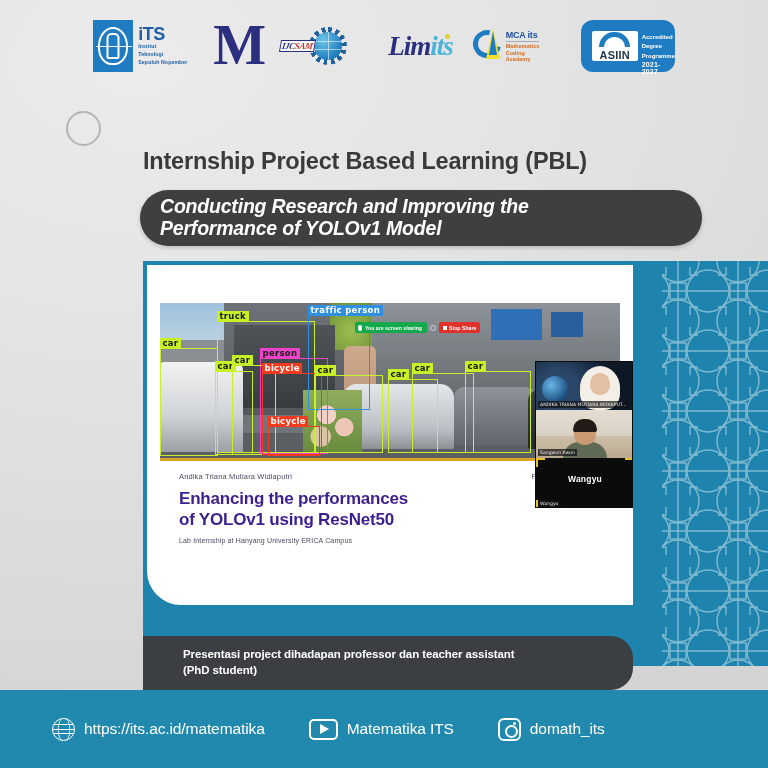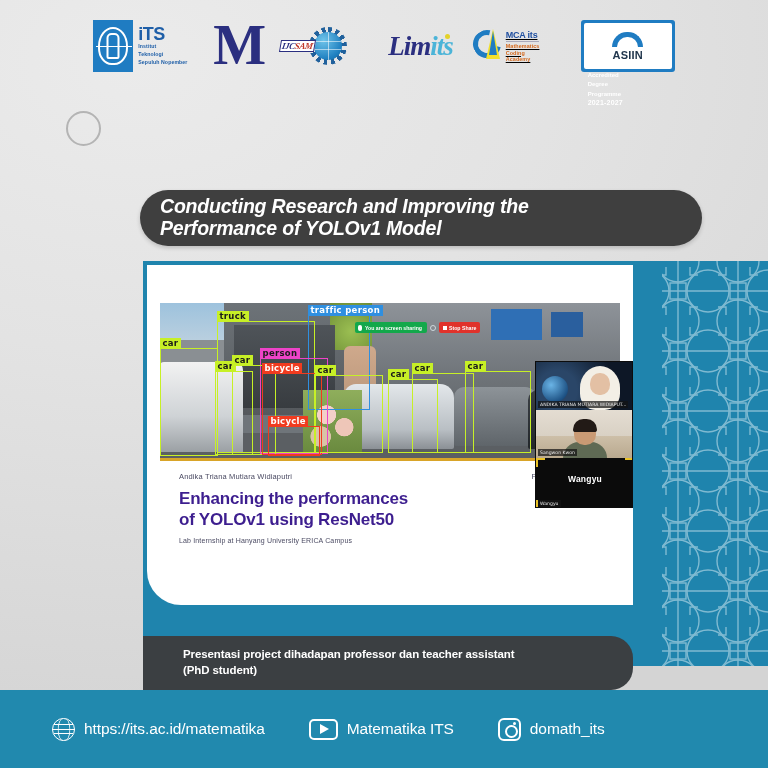--- a/index.html
+++ b/index.html
@@ -109,21 +109,21 @@
     color: #2b2f80; letter-spacing: -1px; position: relative;
     padding-right: 4px;
   }
   .limits-logo .tail { color: #4bb4d8; }
   .limits-logo .dot {
     position: absolute; right: 7px; top: 3px;
     width: 5px; height: 5px; border-radius: 50%; background: #e3d22a;
   }
 
   
-  .mca-logo { width: 92px; height: 40px; display: flex; align-items: center; text-decoration: underline; }
+  .mca-logo { width: 92px; height: 40px; display: flex; align-items: center; }
   .mca-mark { position: relative; width: 32px; height: 34px; }
   .mca-c {
     position: absolute; left: 0; top: 1px; width: 28px; height: 28px;
     border: 5px solid #1f7cc2; border-radius: 50%;
     border-right-color: transparent;
     transform: rotate(-32deg);
   }
   .mca-a {
     position: absolute; left: 13px; top: 0;
     width: 0; height: 0;
@@ -140,22 +140,22 @@
   .mca-title {
     font-size: 9px; font-weight: bold; color: #1f4fa0; letter-spacing: -.2px;
   }
   .mca-sub {
     font-size: 5.4px; font-weight: bold; color: #d4691e; letter-spacing: .1px;
   }
   .mca-rule { height: 1px; background: #aab; margin: 1px 0 1px 0; }
 
   
   .asiin-logo {
-    width: 94px; height: 52px; background: #1f7cc2; border-radius: 3px;
-    display: flex; align-items: stretch; padding: 3px; flex-direction: column;
+    width: 94px; height: 52px; background: #1f7cc2; border-radius: 12px;
+    display: flex; align-items: stretch; padding: 11px;
   }
   .asiin-left {
     flex: 0 0 46px; background: #fff; border-radius: 2px;
     display: flex; flex-direction: column; align-items: center; justify-content: center;
   }
   .asiin-arc {
     width: 31px; height: 15px;
     border: 5px solid #1f7cc2; border-bottom: none;
     border-radius: 16px 16px 0 0;
     margin-bottom: 2px;
@@ -491,20 +491,21 @@
         <div class="asiin-acc" style="white-space:pre-line">Accredited
 Degree
 Programme</div>
         <div class="asiin-years">2021-2027</div>
       </div>
     </div>
   </div>
 
   <div id="deco-circle"></div>
 
+  <div id="page-title">Internship Project Based Learning (PBL)</div>
   <div id="subtitle-pill">
     <div id="subtitle-text">Conducting Research and Improving the
 Performance of YOLOv1 Model</div>
   </div>
 
   <div id="teal-panel">
     <svg id="lattice" viewBox="0 0 120 405" preserveAspectRatio="none">
       <defs>
         <pattern id="lat" width="60" height="60" patternUnits="userSpaceOnUse">
           <g fill="none" stroke="#dff0f6" stroke-width="1.4">

